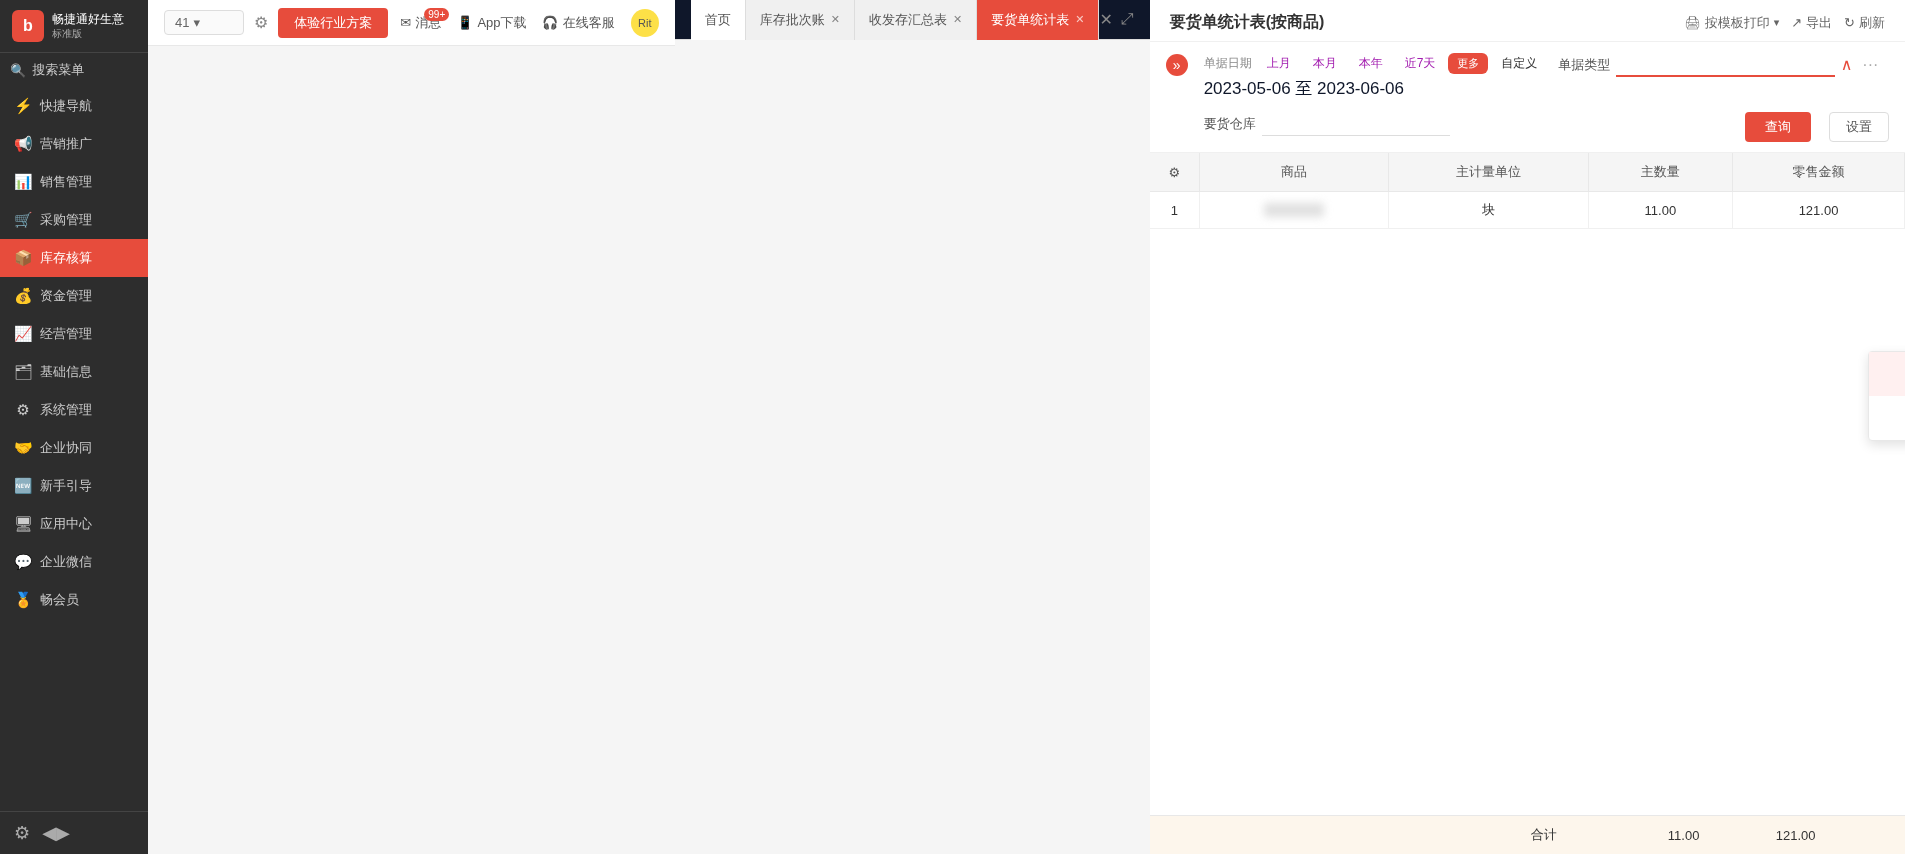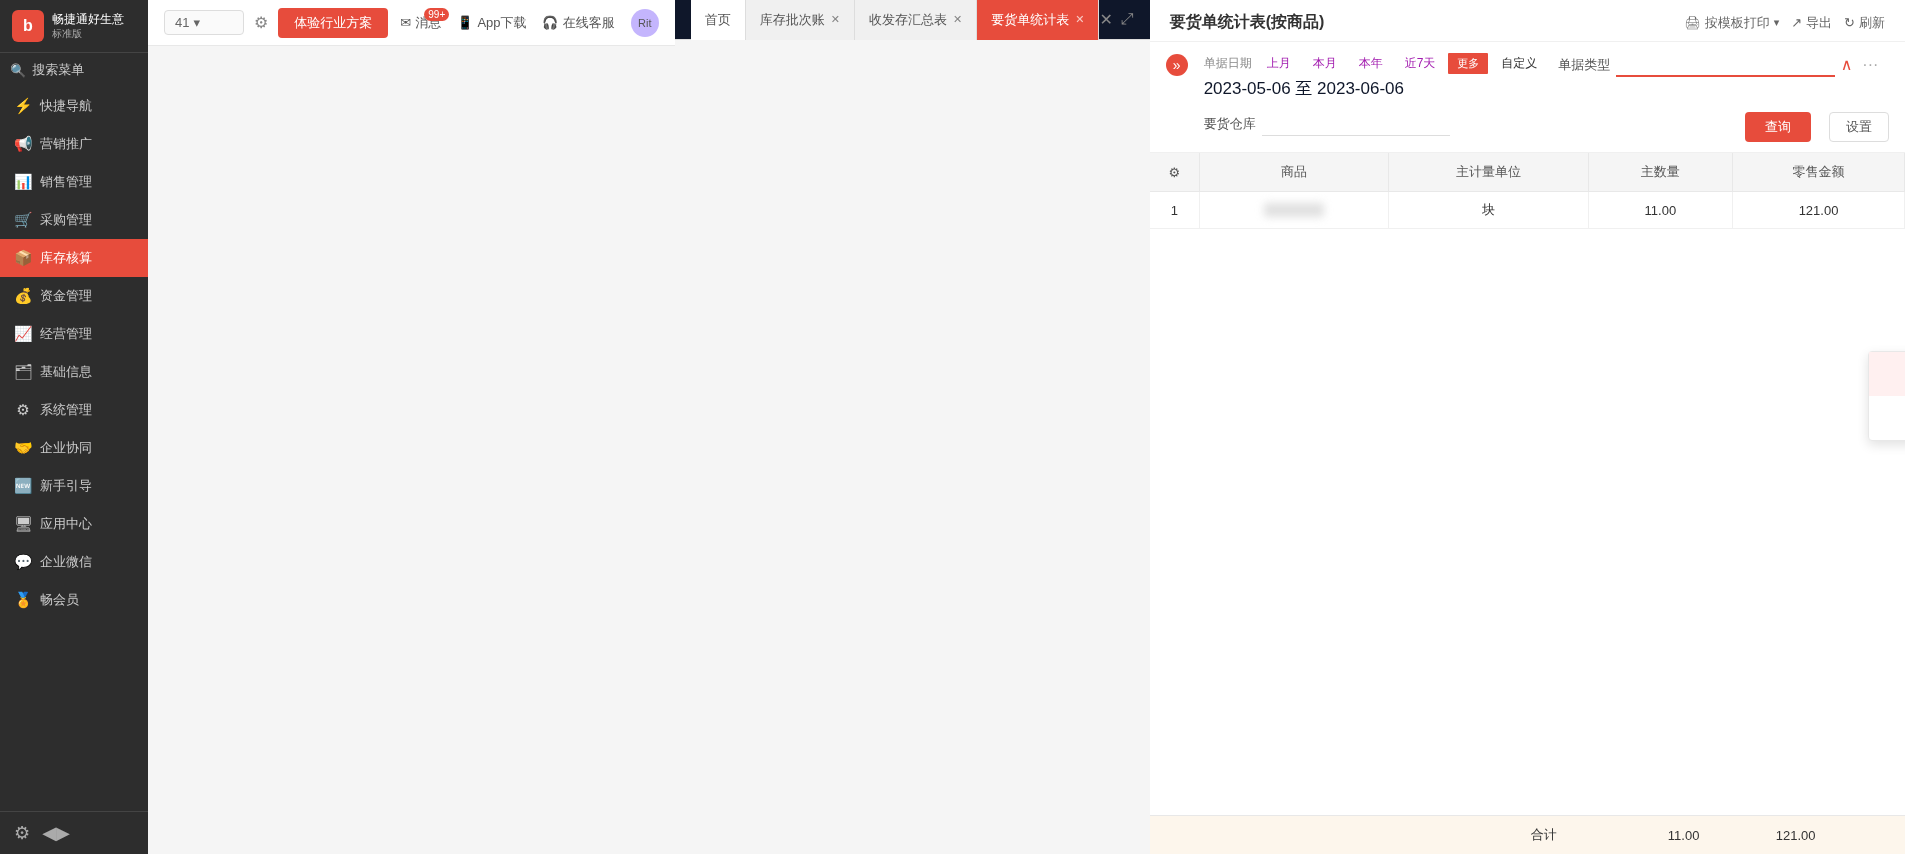--- a/index.html
+++ b/index.html
@@ -155,21 +155,21 @@
     .filter-row { display: flex; align-items: flex-start; gap: 12px; flex-wrap: wrap; flex: 1; }
     .filter-group { display: flex; flex-direction: column; gap: 2px; }
     .filter-label { font-size: 12px; color: #888; }
     .date-range { display: flex; align-items: center; gap: 6px; font-size: 17px; color: #0f172a; }
     .date-btns { display: flex; gap: 4px; align-items: center; }
     .date-btn {
       padding: 2px 8px; border-radius: 3px; cursor: pointer;
       font-size: 12px; color: #a21caf; border: 1px solid transparent;
     }
     .date-btn.more {
-      background: #e74c3c; color: #fff; border-radius: 1px; font-size: 11px;
+      background: #e74c3c; color: #fff; border-radius: 6px; font-size: 11px;
     }
     .date-btn.custom { color: #333; }
 
     .filter-type-group {
       display: flex; flex-direction: column; gap: 2px; min-width: 320px;
     }
     .filter-type-row { display: flex; align-items: center; gap: 6px; }
     .filter-type-label { font-size: 13px; color: #555; white-space: nowrap; }
     .filter-type-input {
       flex: 1; border: none; border-bottom: 2px solid #e74c3c;
@@ -351,21 +351,21 @@
         <span class="badge">99+</span>
       </div>
       <div class="topbar-right-item">
         <span>📱</span>
         <span>App下载</span>
       </div>
       <div class="topbar-right-item">
         <span>🎧</span>
         <span>在线客服</span>
       </div>
-      <div class="avatar" style="background:#c4b5fd; display:flex; align-items:center; justify-content:center; font-size:11px; color:#555;">
+      <div class="avatar" style="background:#fde047; display:flex; align-items:center; justify-content:center; font-size:11px; color:#555;">
         <span>Rit</span>
       </div>
     </div>
   </div>
 
   <div class="tabs-bar">
     <div class="tab tab-home">
       <span>首页</span>
     </div>
     <div class="tab">

